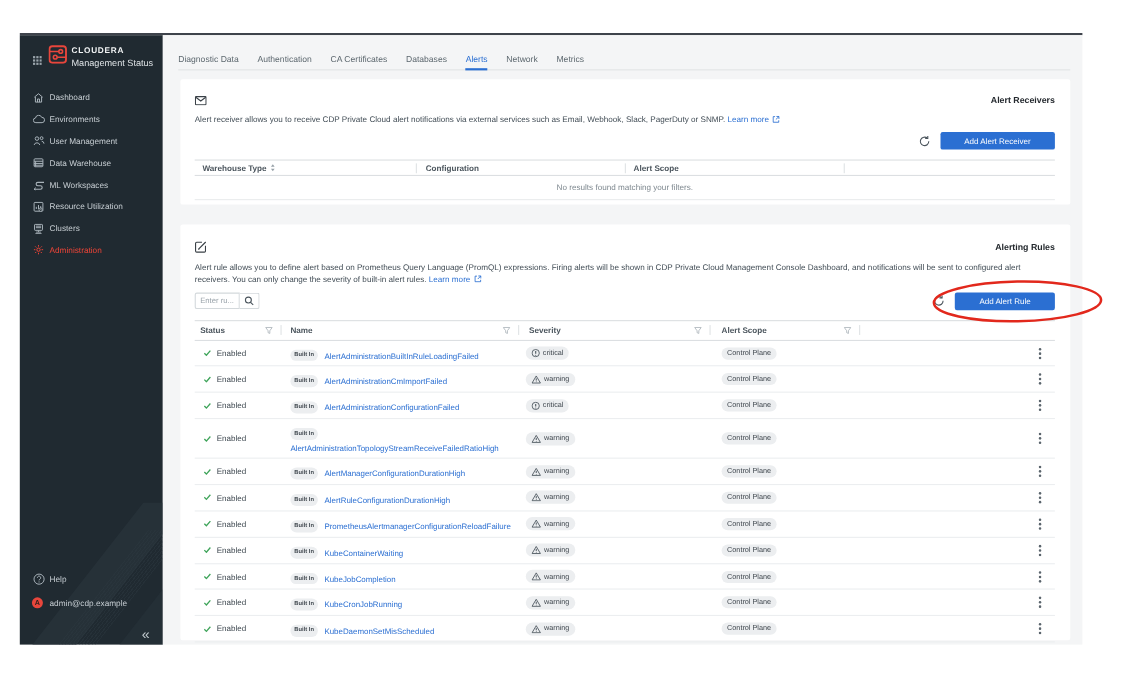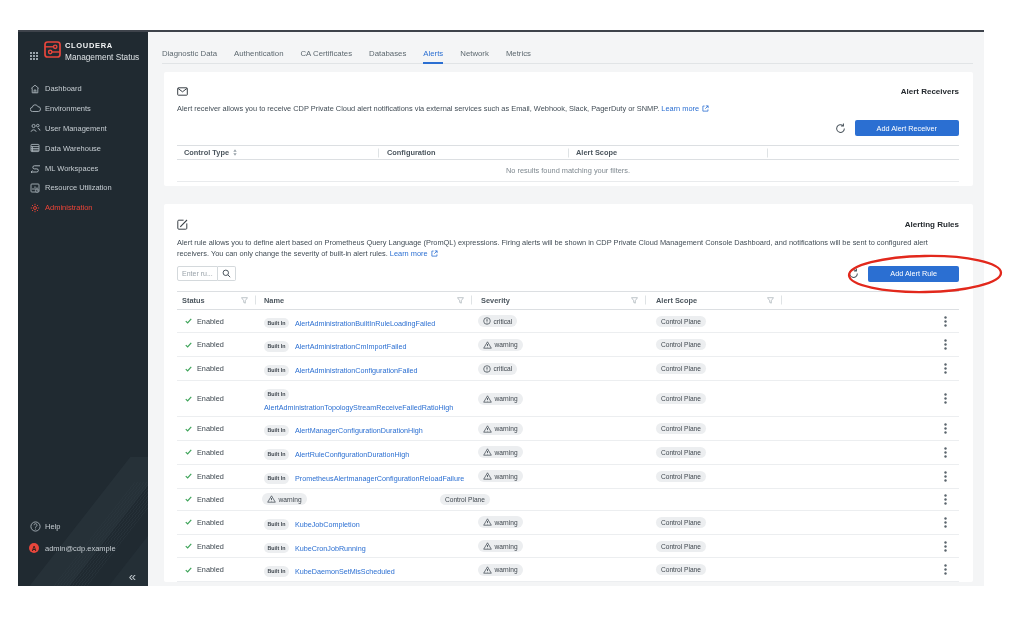--- a/index.html
+++ b/index.html
@@ -188,20 +188,30 @@
             <span class="ic">
               <svg width="10" height="10" viewBox="0 0 10 10" fill="none" stroke="currentColor" stroke-width="0.9">
                 <rect x="1" y="1" width="8" height="8" rx="0.8"></rect>
                 <path d="M3 7 V5 M5 7 V3.4 M7 7 V4.4"></path>
                 <circle cx="7" cy="7.6" r="1.6" fill="#202a31" stroke-width="0.8"></circle>
                 <path d="M7 6.8 v.8 h.7" stroke-width="0.7"></path>
               </svg>
             </span>
             <span class="side-lbl">Resource Utilization</span>
           </div>
+          <div class="side-item">
+            <span class="ic">
+              <svg width="10" height="10" viewBox="0 0 10 10" fill="none" stroke="currentColor" stroke-width="0.9">
+                <rect x="1.4" y="1" width="7.2" height="5.4" rx="0.6"></rect>
+                <path d="M2.6 2.6 H7.4 M2.6 4 H7.4"></path>
+                <path d="M5 6.4 V8 M2.8 8 H7.2 M2.2 9.2 H7.8" stroke-width="0.8"></path>
+              </svg>
+            </span>
+            <span class="side-lbl">Clusters</span>
+          </div>
           <div class="side-item active">
             <span class="ic">
               <svg width="10" height="10" viewBox="0 0 10 10" fill="none" stroke="currentColor" stroke-width="0.9">
                 <circle cx="5" cy="5" r="1.5"></circle>
                 <path d="M5 .8 V2.2 M5 7.8 V9.2 M.8 5 H2.2 M7.8 5 H9.2 M2 2 l1 1 M7 7 l1 1 M8 2 l-1 1 M3 7 l-1 1"></path>
               </svg>
             </span>
             <span class="side-lbl">Administration</span>
           </div>
         </nav>
@@ -261,21 +271,21 @@
                 <svg width="11" height="11" viewBox="0 0 12 12" fill="none" stroke="currentColor" stroke-width="1.1">
                   <path d="M10.2 6 a4.2 4.2 0 1 1 -1.4-3.1"></path>
                   <path d="M9.2 0.6 L9.2 3.2 L6.6 3.2" fill="none"></path>
                 </svg>
               </span>
             <button class="btn-primary">Add Alert Receiver</button>
           </div>
           <div class="tbl">
             <div class="thead">
               <div class="th rc1">
-                  <span class="lbl">Control Type</span>
+                  <span class="lbl">Warehouse Type</span>
                   <span class="sort-ic">
                     <svg width="4" height="7" viewBox="0 0 5 8" fill="currentColor">
                       <path d="M2.5 0 L4.6 3 H0.4 Z"></path>
                       <path d="M2.5 8 L4.6 5 H0.4 Z"></path>
                     </svg>
                   </span>
                 </div>
               <div class="th rc2">
                   <span class="lbl">Configuration</span>
                 </div>
@@ -643,20 +653,24 @@
                 </div>
                 <div class="trow">
                   <div class="cell kc1">
                     <span class="status-check">
                       <svg width="7" height="6" viewBox="0 0 8 7" fill="none" stroke="currentColor" stroke-width="1.4">
                         <path d="M0.8 3.6 L3 5.8 L7.2 0.9"></path>
                       </svg>
                     </span>
                     <span class="st-lbl">Enabled</span>
                   </div>
+                  <div class="cell kc2">
+                    <span class="badge">Built In</span>
+                    <span class="name-link">KubeContainerWaiting</span>
+                  </div>
                   <div class="cell kc3">
                     <span class="pill">
                       <span class="sev-ic">
                         <svg width="9" height="8" viewBox="0 0 9 8" fill="none" stroke="currentColor" stroke-width="0.8">
                           <path d="M4.5 0.8 L8.3 7.2 H0.7 Z"></path>
                           <path d="M4.5 3 V5" stroke-width="0.9"></path>
                           <circle cx="4.5" cy="6.1" r="0.45" fill="currentColor" stroke="none"></circle>
                         </svg>
                       </span>
                       <span class="sev-lbl">warning</span>

